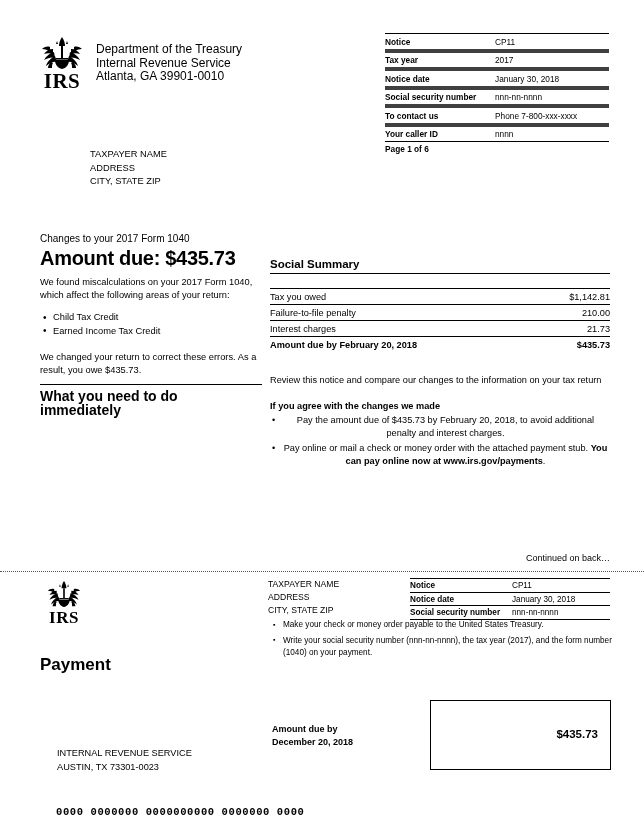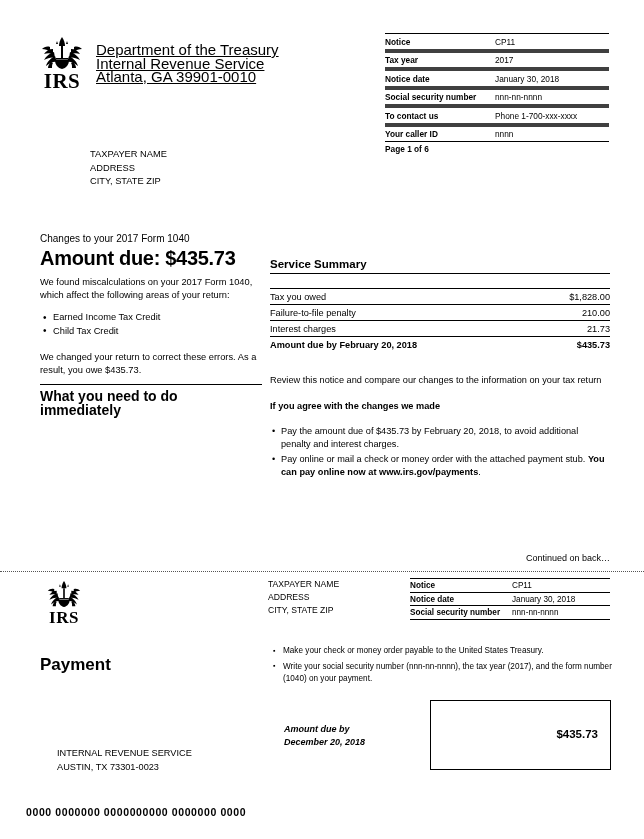--- a/index.html
+++ b/index.html
@@ -18,21 +18,21 @@
   .irs-word {
     font-family: "Liberation Serif", serif;
     font-weight: 700;
     letter-spacing: 0.5px;
     line-height: 1;
   }
 
   
   .header { position: absolute; left: 36px; top: 36px; display: flex; gap: 12px; }
   .header .logo-wrap { width: 48px; }
-  .header .agency { font-size: 15px; line-height: 13.5px; padding-top: 7px; text-decoration: underline; }
+  .header .agency { font-size: 12px; line-height: 13.5px; padding-top: 7px; }
 
   .notice-table {
     position: absolute; left: 385px; top: 33px; width: 224px;
     border-collapse: collapse; font-size: 8.3px;
   }
   .notice-table td {
     border-top: 4px solid #404040; padding: 2.5px 0 2px 0; vertical-align: bottom;
   }
   .notice-table tr:first-child td { border-top: 1.6px solid #000; }
   .notice-table td.k { font-weight: 700; width: 108px; }
@@ -65,21 +65,21 @@
   .billing-title { font-size: 11.5px; font-weight: 700; padding-bottom: 3px; }
   .billing-top-rule { border-top: 1.8px solid #000; }
   table.billing { width: 100%; border-collapse: collapse; font-size: 9.2px; margin-top: 14px; }
   table.billing td { border-top: 1px solid #000; padding: 2.5px 0 2.5px 0; }
   table.billing tr:first-child td { border-top: 1.4px solid #000; }
   table.billing td.amt { text-align: right; }
   table.billing tr.total td { border-top: 1.4px solid #000; font-weight: 700; }
 
   .right-para { font-size: 9.2px; line-height: 13px; margin-top: 22px; }
   .right-sub { font-size: 9.2px; font-weight: 700; margin-top: 14px; }
-  ul.rbul { list-style: none; margin-top: 14px; }
+  ul.rbul { list-style: none; margin-top: 3px; text-align: center; }
   ul.rbul li { font-size: 9.2px; line-height: 13px; padding-left: 11px; position: relative; margin-top: 2px; }
   ul.rbul li::before { content: "\2022"; position: absolute; left: 2px; top: -0.5px; }
   .b { font-weight: 700; }
 
   
   .continued {
     position: absolute; right: 34px; top: 553px; font-size: 9px;
   }
   .tear {
     position: absolute; left: 0px; top: 571px; width: 644px;
@@ -93,45 +93,45 @@
   .stub-table {
     position: absolute; left: 410px; top: 578px; width: 200px;
     border-collapse: collapse; font-size: 8.2px;
   }
   .stub-table td { border-top: 1px solid #000; padding: 2px 0 1.5px 0; vertical-align: bottom; }
   .stub-table tr:first-child td { border-top: 1.5px solid #000; }
   .stub-table tr:last-child td { border-bottom: 1.5px solid #000; }
   .stub-table td.k { font-weight: 700; width: 100px; }
   .stub-table td.v { padding-left: 2px; }
 
-  ul.stub-bul { position: absolute; left: 272px; top: 645px; width: 340px; list-style: none; }
+  ul.stub-bul { position: absolute; left: 272px; top: 619px; width: 340px; list-style: none; }
   ul.stub-bul li {
     font-size: 8.2px; line-height: 12.5px; padding-left: 11px; position: relative; margin-bottom: 3px;
   }
   ul.stub-bul li::before {
     content: "\25AA"; position: absolute; left: 1px; top: -0.5px; font-size: 7px;
   }
 
   .payment-title { position: absolute; left: 40px; top: 655px; font-size: 17px; font-weight: 700; }
   .irs-austin { position: absolute; left: 57px; top: 747px; font-size: 9.2px; line-height: 13.5px; }
 
   .amt-due-label {
-    position: absolute; left: 284px; top: 723px; font-size: 9px; font-weight: 700; line-height: 12.5px; font-style: italic;
+    position: absolute; left: 272px; top: 723px; font-size: 9px; font-weight: 700; line-height: 12.5px;
   }
   .amt-box {
     position: absolute; left: 430px; top: 700px; width: 181px; height: 70px;
     border: 1.6px solid #000;
   }
   .amt-box .v {
     position: absolute; right: 12px; top: 27px; font-size: 11.5px; font-weight: 700;
   }
 
   .ocr-line {
-    position: absolute; left: 26px; top: 806px;
-    font-family: Liberation Sans, sans-serif;
+    position: absolute; left: 56px; top: 806px;
+    font-family: Liberation Mono, monospace;
     font-size: 10.5px; font-weight: 700; letter-spacing: 0.6px;
   }
 </style>
 </head>
 <body>
 
 <div class="page">
 
   <div class="header">
     <div class="logo-wrap">
@@ -179,21 +179,21 @@
     <tr>
       <td class="k">Notice date</td>
       <td class="v">January 30, 2018</td>
     </tr>
     <tr>
       <td class="k">Social security number</td>
       <td class="v">nnn-nn-nnnn</td>
     </tr>
     <tr>
       <td class="k">To contact us</td>
-      <td class="v">Phone 1-700-xxx-xxxx</td>
+      <td class="v">Phone 7-800-xxx-xxxx</td>
     </tr>
     <tr>
       <td class="k">Your caller ID</td>
       <td class="v">nnnn</td>
     </tr>
     <tr class="page-row">
       <td colspan="2">Page 1 of 6</td>
     </tr>
   </tbody>
     </table>
@@ -202,36 +202,36 @@
     <div>TAXPAYER NAME</div>
     <div>ADDRESS</div>
     <div>CITY, STATE ZIP</div>
   </div>
 
   <div class="col-left">
     <div class="changes-line">Changes to your 2017 Form 1040</div>
     <div class="amount-due-head">Amount due: $435.73</div>
     <div class="para">We found miscalculations on your 2017 Form 1040, which affect the following areas of your return:</div>
     <ul class="bullets">
+      <li>Child Tax Credit</li>
       <li>Earned Income Tax Credit</li>
-      <li>Child Tax Credit</li>
     </ul>
     <div class="para para-2">We changed your return to correct these errors. As a result, you owe $435.73.</div>
     <div class="section-rule"></div>
     <div class="section-head">What you need to do immediately</div>
   </div>
 
   <div class="col-right">
-    <div class="billing-title">Service Summary</div>
+    <div class="billing-title">Social Summary</div>
     <div class="billing-top-rule"></div>
     <table class="billing">
       <tbody>
           <tr>
         <td>Tax you owed</td>
-        <td class="amt">$1,828.00</td>
+        <td class="amt">$1,142.81</td>
       </tr>
       <tr>
         <td>Failure-to-file penalty</td>
         <td class="amt">210.00</td>
       </tr>
       <tr>
         <td>Interest charges</td>
         <td class="amt">21.73</td>
       </tr>
       <tr class="total">

